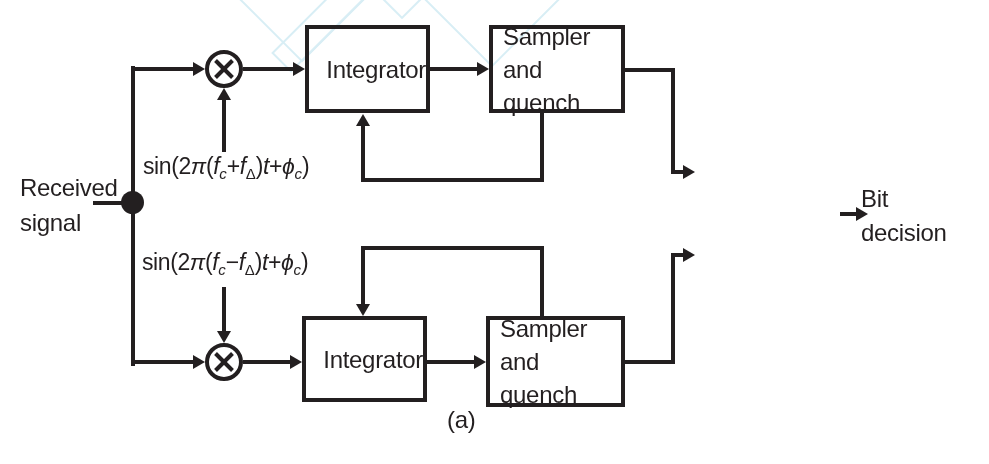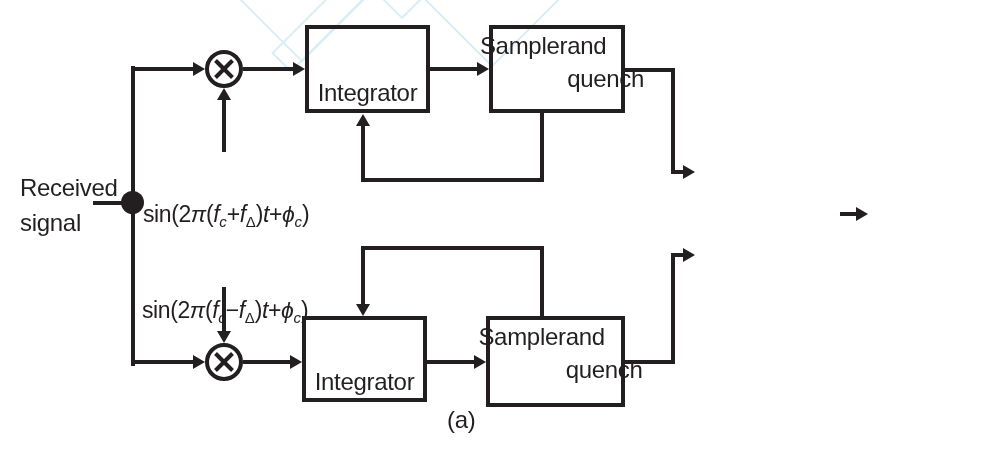--- a/index.html
+++ b/index.html
@@ -17,40 +17,40 @@
   
   .wire{position:absolute;background:var(--line);z-index:2;}
   
   .arr{position:absolute;width:0;height:0;z-index:3;}
   .arr-right{border-top:7px solid transparent;border-bottom:7px solid transparent;border-left:12px solid var(--line);}
   .arr-up{border-left:7px solid transparent;border-right:7px solid transparent;border-bottom:12px solid var(--line);}
   .arr-down{border-left:7px solid transparent;border-right:7px solid transparent;border-top:12px solid var(--line);}
   
   .box{
     position:absolute;border:4px solid var(--line);background:transparent;
-    box-sizing:border-box;display:flex;flex-direction:row;justify-content:center;
+    box-sizing:border-box;display:flex;flex-direction:column;justify-content:center;
     font-size:24px;line-height:33px;letter-spacing:-0.3px;z-index:4;
   }
   .box.center{align-items:flex-end;}
   .box.left{align-items:flex-start;padding-left:10px;}
   
   .mult{
     position:absolute;width:38px;height:38px;border:4px solid var(--line);
     border-radius:50%;background:#fff;box-sizing:border-box;z-index:4;
   }
   .mult .bar{position:absolute;left:50%;top:50%;width:24px;height:4px;background:var(--line);}
   .mult .bar.b1{transform:translate(-50%,-50%) rotate(45deg);}
   .mult .bar.b2{transform:translate(-50%,-50%) rotate(-45deg);}
   
   .lbl{position:absolute;font-size:24px;letter-spacing:-0.3px;z-index:4;white-space:nowrap;}
   .lbl .ln{display:block;}
   .received{left:20px;top:170px;line-height:35px;}
   .bitdec{left:861px;top:182px;line-height:34px;}
   .caption{left:447px;top:406px;font-size:24px;}
-  .formula{position:absolute;font-size:23px;letter-spacing:-0.4px;z-index:4;white-space:nowrap;margin-top:48px;}
+  .formula{position:absolute;font-size:23px;letter-spacing:-0.4px;z-index:4;white-space:nowrap;}
   .formula .it{font-style:italic;}
   .formula sub{font-size:15px;line-height:0;vertical-align:-5px;letter-spacing:0;}
   .f-top{left:143px;top:153px;}
   .f-bottom{left:142px;top:249px;}
 </style>
 </head>
 <body>
 
 <div class="canvas">
 
@@ -142,16 +142,20 @@
   <div class="arr arr-down" style="left:356px;top:304px;"></div>
 
   <div class="wire" style="left:625px;top:360px;width:50px;height:4px;"></div>
   <div class="wire" style="left:671px;top:255px;width:4px;height:109px;"></div>
   <div class="wire" style="left:671px;top:253px;width:12px;height:4px;"></div>
   <div class="arr arr-right" style="left:683px;top:248px;"></div>
 
   <div class="wire" style="left:840px;top:212px;width:16px;height:4px;"></div>
   <div class="arr arr-right" style="left:856px;top:207px;"></div>
 
+  <div class="lbl bitdec">
+    <span class="ln">Bit</span>
+    <span class="ln">decision</span>
+  </div>
 
   <div class="lbl caption">(a)</div>
 
 </div>
 
 </body></html>

